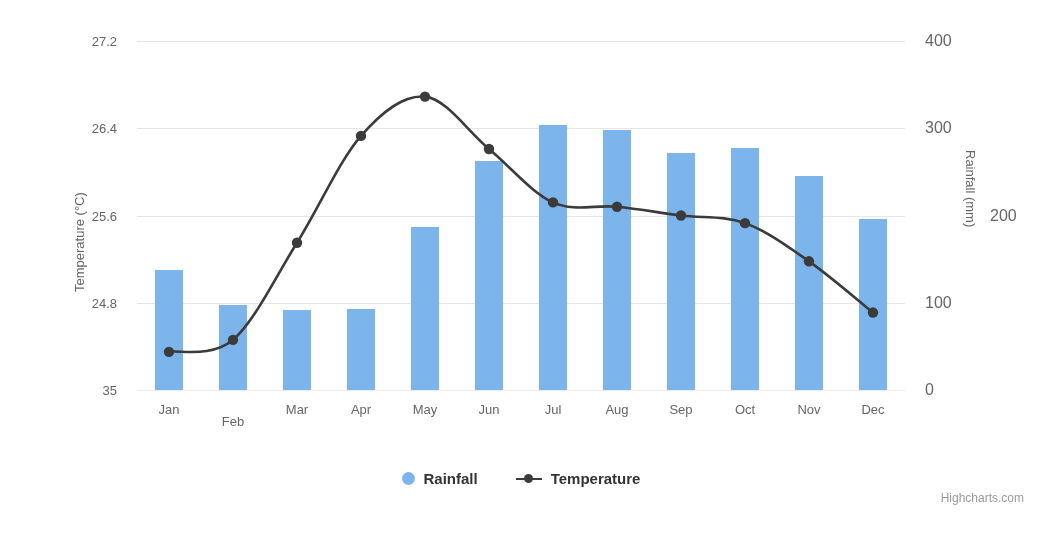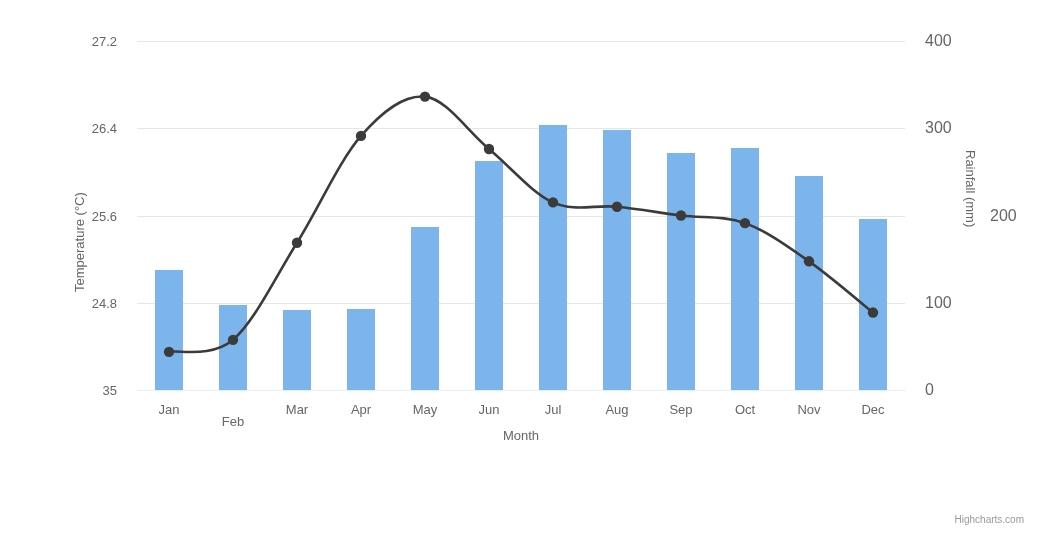--- a/index.html
+++ b/index.html
@@ -101,22 +101,22 @@
     content:"";position:absolute;left:0;top:5.5px;
     width:26px;height:2.5px;background:#3b3b3b;
   }
   .lg-line::after{
     content:"";position:absolute;left:8px;top:2px;
     width:9px;height:9px;border-radius:50%;background:#3b3b3b;
   }
 
   
   .credits{
-    position:absolute;right:18px;bottom:8px;
-    font-size:10px;color:#999999;
+    position:absolute;right:18px;bottom:28px;
+    font-size:12px;color:#999999;
     cursor:pointer;
   }
 </style>
 </head>
 <body>
 
 <div id="chart-root">
 
   <div class="plot" id="plot">
     <div id="gridlines">
@@ -205,18 +205,27 @@
       <div class="xtick" style="left: 553px; top: 402px;">Jul</div>
       <div class="xtick" style="left: 617px; top: 402px;">Aug</div>
       <div class="xtick" style="left: 681px; top: 402px; text-align: right;">Sep</div>
       <div class="xtick" style="left: 745px; top: 402px;">Oct</div>
       <div class="xtick" style="left: 809px; top: 402px;">Nov</div>
       <div class="xtick" style="left: 873px; top: 402px;">Dec</div>
     </div>
 
   <div class="axis-title" id="y-axis-title">Temperature (°C)</div>
   <div class="axis-title" id="y2-axis-title">Rainfall (mm)</div>
-  <div class="axis-title" id="x-axis-title">Month</div>
-
+
+  <div class="legend" id="legend">
+    <div class="legend-item">
+      <span class="lg-dot"></span>
+      <span>Rainfall</span>
+    </div>
+    <div class="legend-item">
+      <span class="lg-line"></span>
+      <span>Temperature</span>
+    </div>
+  </div>
 
   <div class="credits">Highcharts.com</div>
 
 </div>
 
 </body></html>

